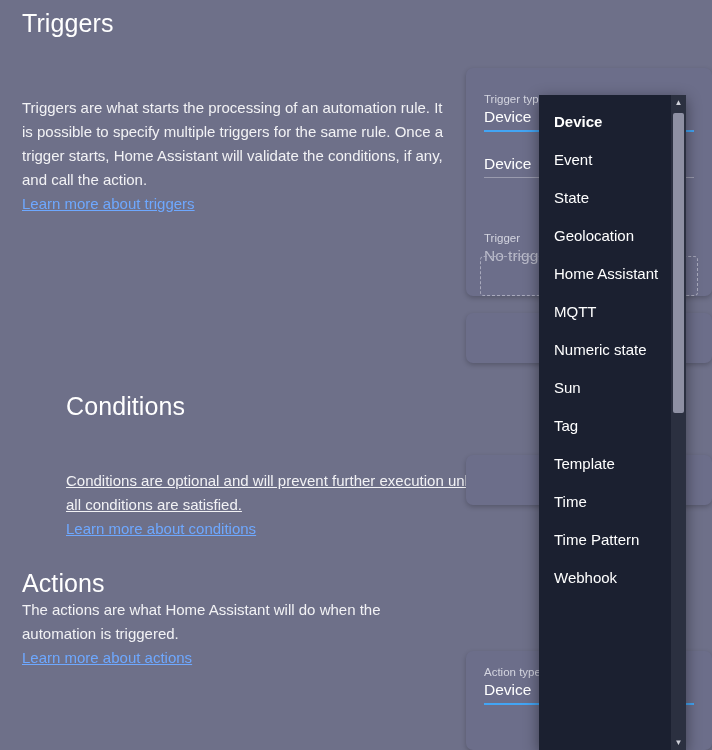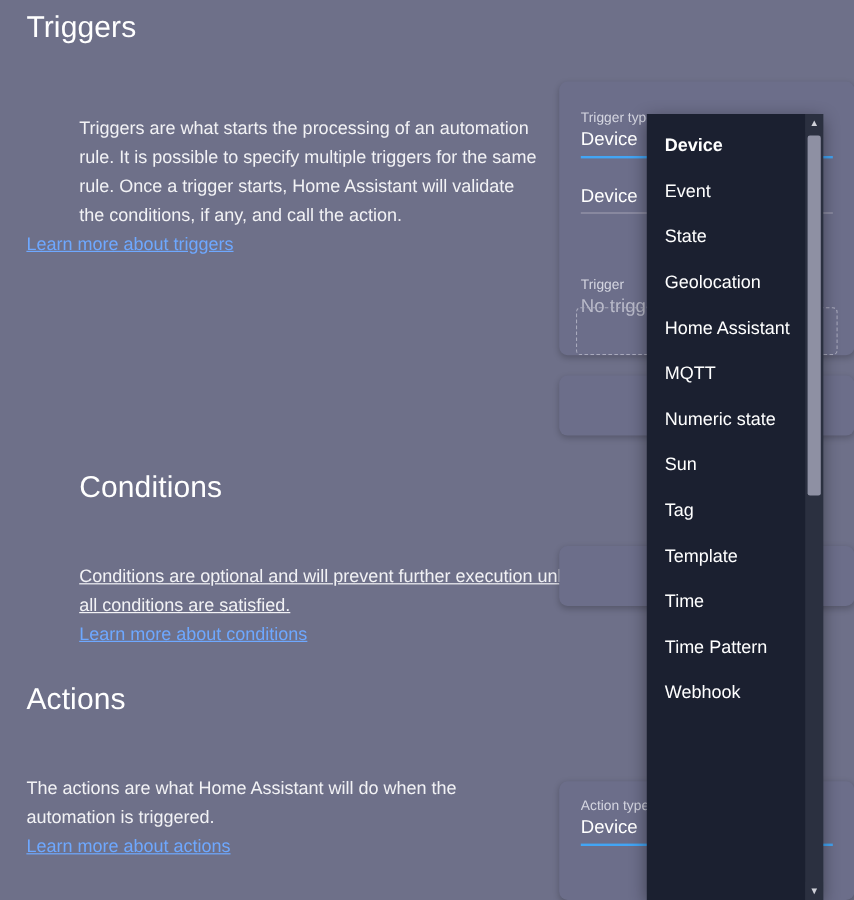--- a/index.html
+++ b/index.html
@@ -45,25 +45,25 @@
   .learn-link {
     color: #6ea8ff;
     font-size: 15px;
     line-height: 24px;
     text-decoration: underline;
     cursor: pointer;
     display: inline-block;
   }
 
   .block-triggers { position: absolute; left: 22px; top: 8px; width: 430px; }
-  .block-triggers .section-body { margin-top: 58px; margin-left: 44px; }
+  .block-triggers .section-body { margin-top: 58px; }
   .block-conditions { position: absolute; left: 22px; top: 391px; width: 430px; margin-left: 44px; }
   .block-conditions .section-body { margin-top: 48px; text-decoration: underline; }
   .block-actions { position: absolute; left: 22px; top: 568px; width: 430px; }
-  .block-actions .section-body { margin-top: 48px; }
+  .block-actions .section-body { }
 
   
   .card {
     position: absolute;
     left: 466px;
     background: #6c6e8a;
     border-radius: 7px;
     box-shadow: 0 2px 5px rgba(0,0,0,0.22);
   }
   .card-trigger { top: 68px; width: 246px; height: 228px; }

